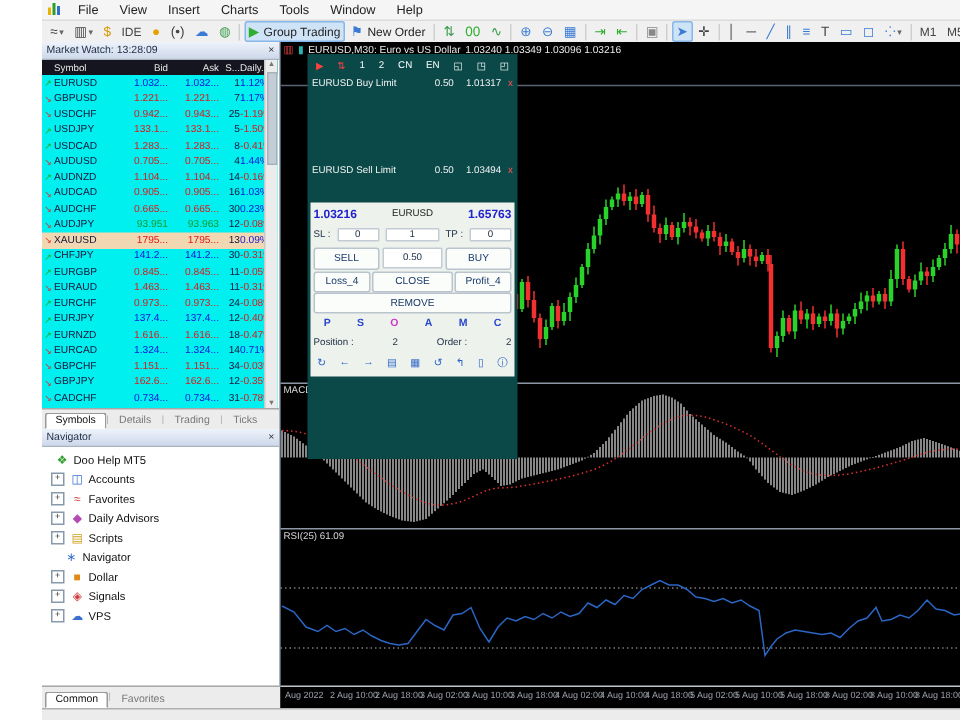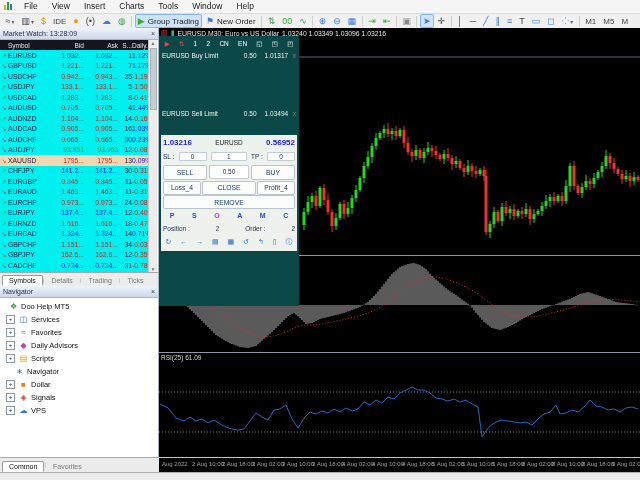--- a/index.html
+++ b/index.html
@@ -1,17 +1,17 @@
 <!DOCTYPE html>
 <html><head>
 <meta charset="utf-8">
 <style>
   html,body{margin:0;padding:0;}
   body{width:640px;height:480px;overflow:hidden;font-family:"Liberation Sans",sans-serif;background:#fff;position:relative;-webkit-font-smoothing:none;}
-  .app{position:absolute;inset:0;background:#3b82f6;}
+  .app{position:absolute;inset:0;background:#3b82f6;margin-left:28px;}
 
   
   .menubar{position:absolute;left:0;top:0;width:640px;height:13px;background:#f5f5f5;border-bottom:1px solid #dcdcdc;display:flex;align-items:center;font-size:8.5px;color:#222;}
   .logo{display:flex;align-items:flex-end;gap:1px;margin:0 5px 2px 4px;}
   .logo i{display:block;width:2px;background:#2f9e2f;}
   .logo i:nth-child(1){height:5px;background:#e8b400;}
   .logo i:nth-child(2){height:8px;background:#2f9e2f;}
   .logo i:nth-child(3){height:6px;background:#2e6fd0;}
   .menu-item{padding:0 7px;line-height:13px;}
 
@@ -61,21 +61,21 @@
   .chart-area{position:absolute;left:159px;top:28px;right:0;bottom:0;background:#000;}
   .chart-head{position:absolute;left:0;top:0;right:0;height:10px;color:#e8e8e8;font-size:6.8px;display:flex;align-items:center;gap:3px;padding-left:2px;white-space:nowrap;}
   .chart-head .ci{font-size:7px;}
   .sepline{position:absolute;left:0;right:0;height:1px;background:#8d97a5;}
   .ind-label{position:absolute;color:#d8d8d8;font-size:6.5px;white-space:nowrap;}
   .time-axis{position:absolute;left:0;right:0;top:430px;height:14px;background:#000;overflow:hidden;}
   .time-axis span{position:absolute;top:3px;font-size:6px;color:#9aa0a8;white-space:nowrap;}
   svg{position:absolute;left:0;}
 
   
-  .ea-panel{position:absolute;left:1px;top:9px;width:138px;height:268px;background:#0b4949;box-shadow:0 0 0 1px #0b4949;}
+  .ea-panel{position:absolute;left:19px;top:9px;width:138px;height:268px;background:#0b4949;box-shadow:0 0 0 1px #0b4949;}
   .ea-icons{position:absolute;left:0;top:1px;width:138px;height:11px;display:flex;align-items:center;justify-content:space-around;font-size:6.5px;color:#fff;}
   .ea-order{position:absolute;left:2px;width:134px;height:10px;display:flex;align-items:center;font-size:6.5px;color:#f2f2f2;}
   .eo-sym{width:30px;} .eo-type{width:44px;} .eo-vol{width:22px;text-align:right;margin-right:6px;} .eo-price{width:26px;text-align:right;} .eo-x{width:8px;text-align:right;color:#ff5050;}
   .ea-body{position:absolute;left:1px;top:98px;width:136px;height:116px;background:#edf2ec;font-size:6.5px;color:#1c2c44;}
   .ea-r{display:flex;align-items:center;justify-content:space-between;padding:0 2px;}
   .ea-price{font-size:8px;font-weight:bold;color:#2222cc;}
   .ea-sym{font-size:6.5px;color:#222;}
   .ea-box{background:#fff;border:1px solid #c3ccd4;text-align:center;border-radius:1px;}
   .ea-btn{background:#fbfdfb;border:1px solid #b9c4cc;border-radius:2px;color:#1a3a6a;text-align:center;font-size:6.8px;display:flex;align-items:center;justify-content:center;}
   .ea-letters{display:flex;justify-content:space-around;align-items:center;font-size:7px;font-weight:bold;color:#2947cc;}
@@ -418,21 +418,21 @@
     </div>
     <div class="nav-tree" id="nav-tree">
         <div class="nav-item">
           <span class="noexp"></span>
           <span class="nicon" style="color: rgb(47, 158, 47);">❖</span>
           <span>Doo Help MT5</span>
         </div>
         <div class="nav-item" style="padding-left: 6px;">
           <span class="exp">+</span>
           <span class="nicon" style="color: rgb(58, 111, 208);">◫</span>
-          <span>Services</span>
+          <span>Accounts</span>
         </div>
         <div class="nav-item" style="padding-left: 6px;">
           <span class="exp">+</span>
           <span class="nicon" style="color: rgb(208, 64, 64);">≈</span>
           <span>Favorites</span>
         </div>
         <div class="nav-item" style="padding-left: 6px;">
           <span class="exp">+</span>
           <span class="nicon" style="color: rgb(180, 74, 180);">◆</span>
           <span>Daily Advisors</span>
@@ -949,21 +949,21 @@
         <span class="eo-sym">EURUSD</span>
         <span class="eo-type">Sell Limit</span>
         <span class="eo-vol">0.50</span>
         <span class="eo-price">1.03494</span>
         <span class="eo-x">x</span>
       </div>
       <div class="ea-body">
         <div class="ea-r" style="height:14px">
           <span class="ea-price">1.03216</span>
           <span class="ea-sym">EURUSD</span>
-          <span class="ea-price">0.56952</span>
+          <span class="ea-price">1.65763</span>
         </div>
         <div class="ea-r" style="height:15px">
           <span>SL :</span>
           <span class="ea-box" style="width:26px">0</span>
           <span class="ea-box" style="width:34px">1</span>
           <span>TP :</span>
           <span class="ea-box" style="width:26px">0</span>
         </div>
         <div class="ea-r" style="height:16px">
           <span class="ea-btn" style="width:42px;height:13px">SELL</span>

